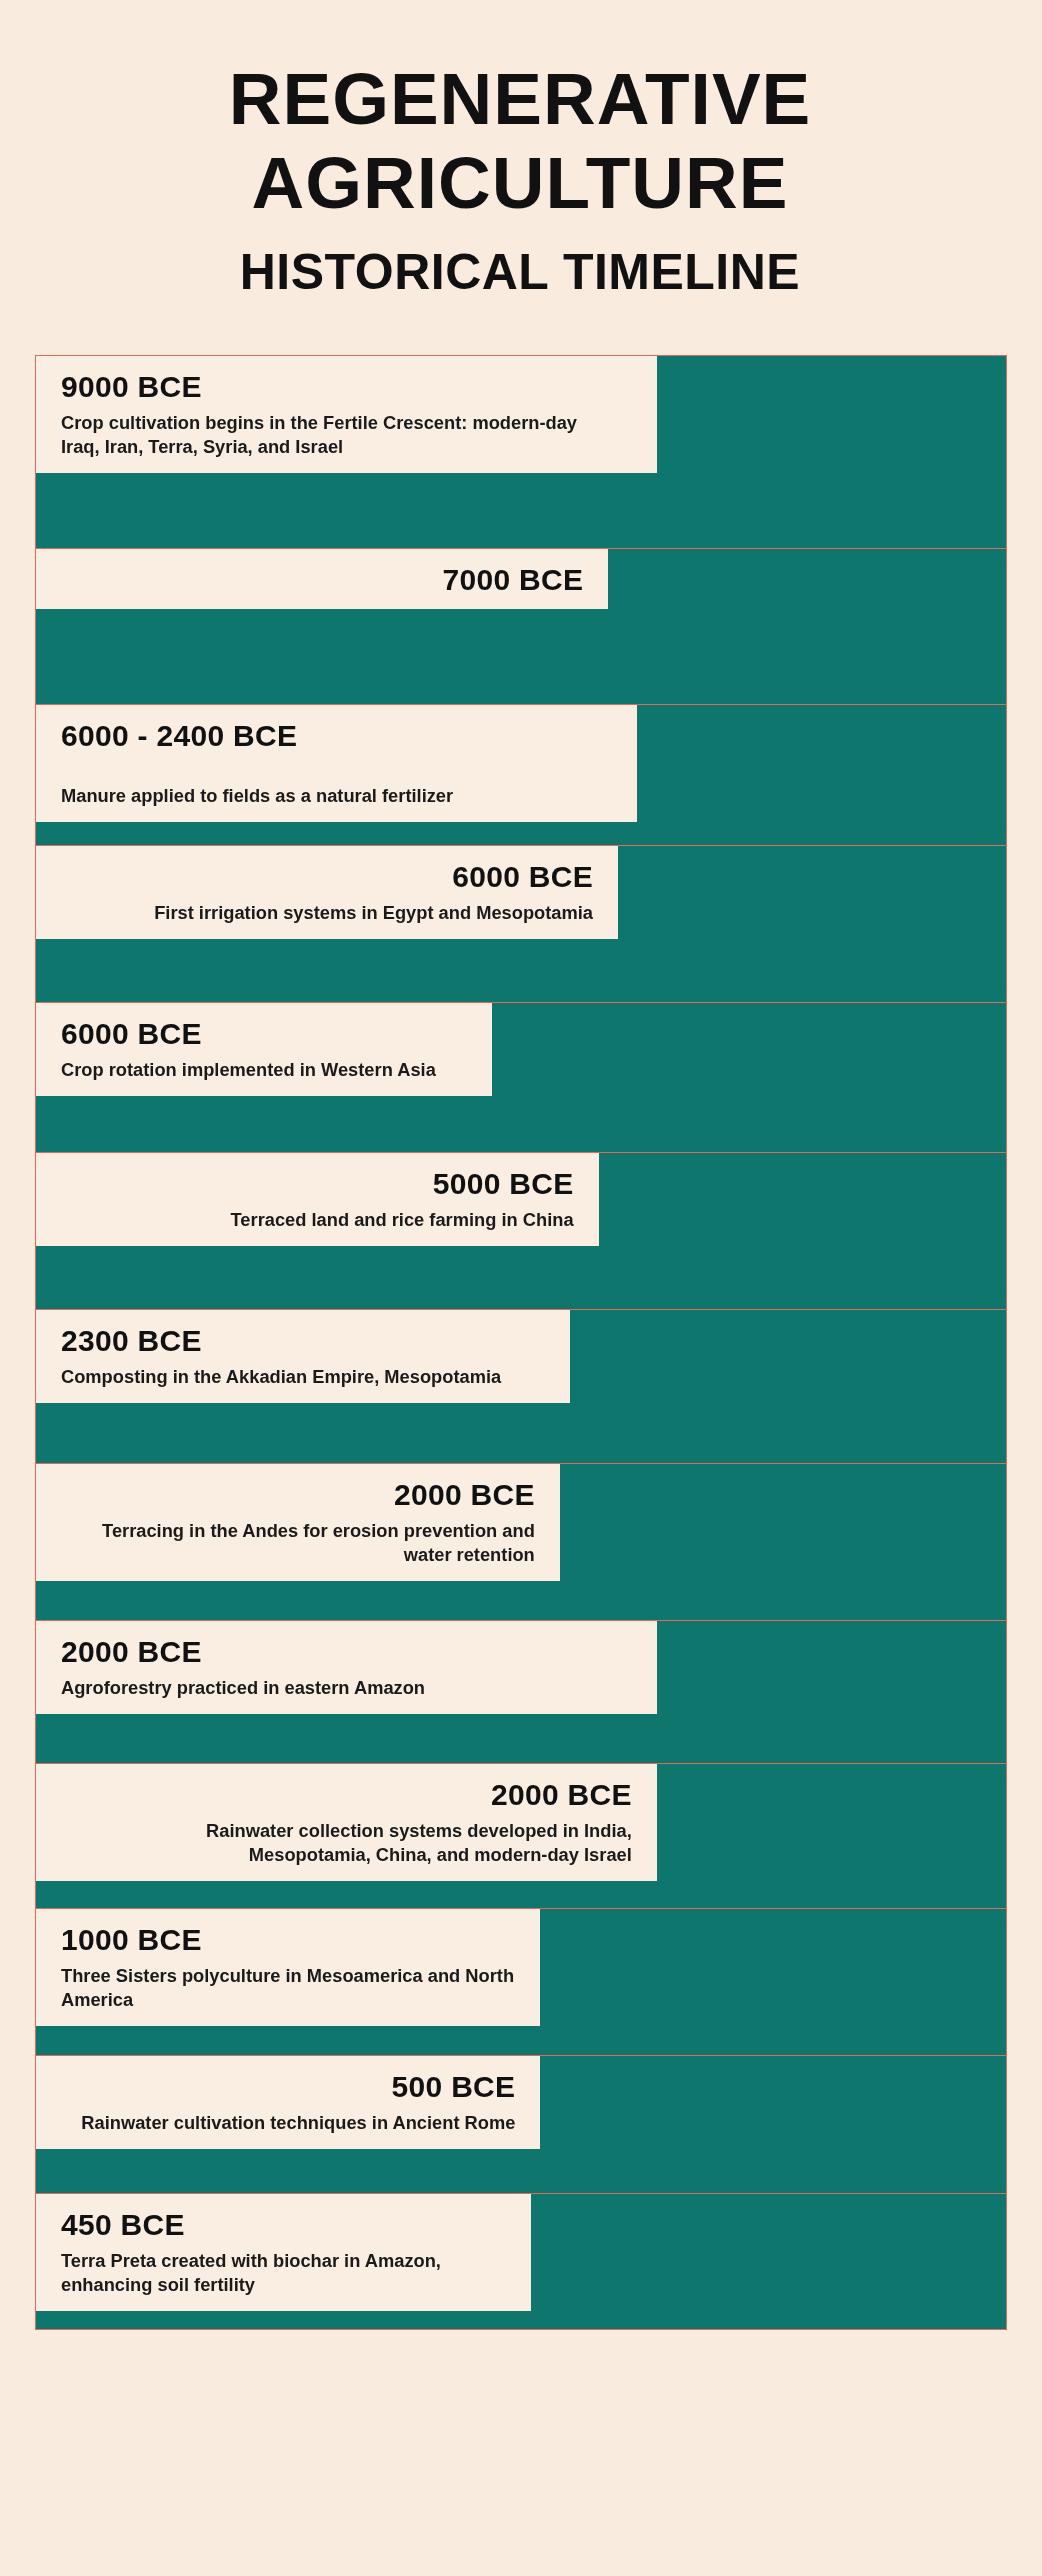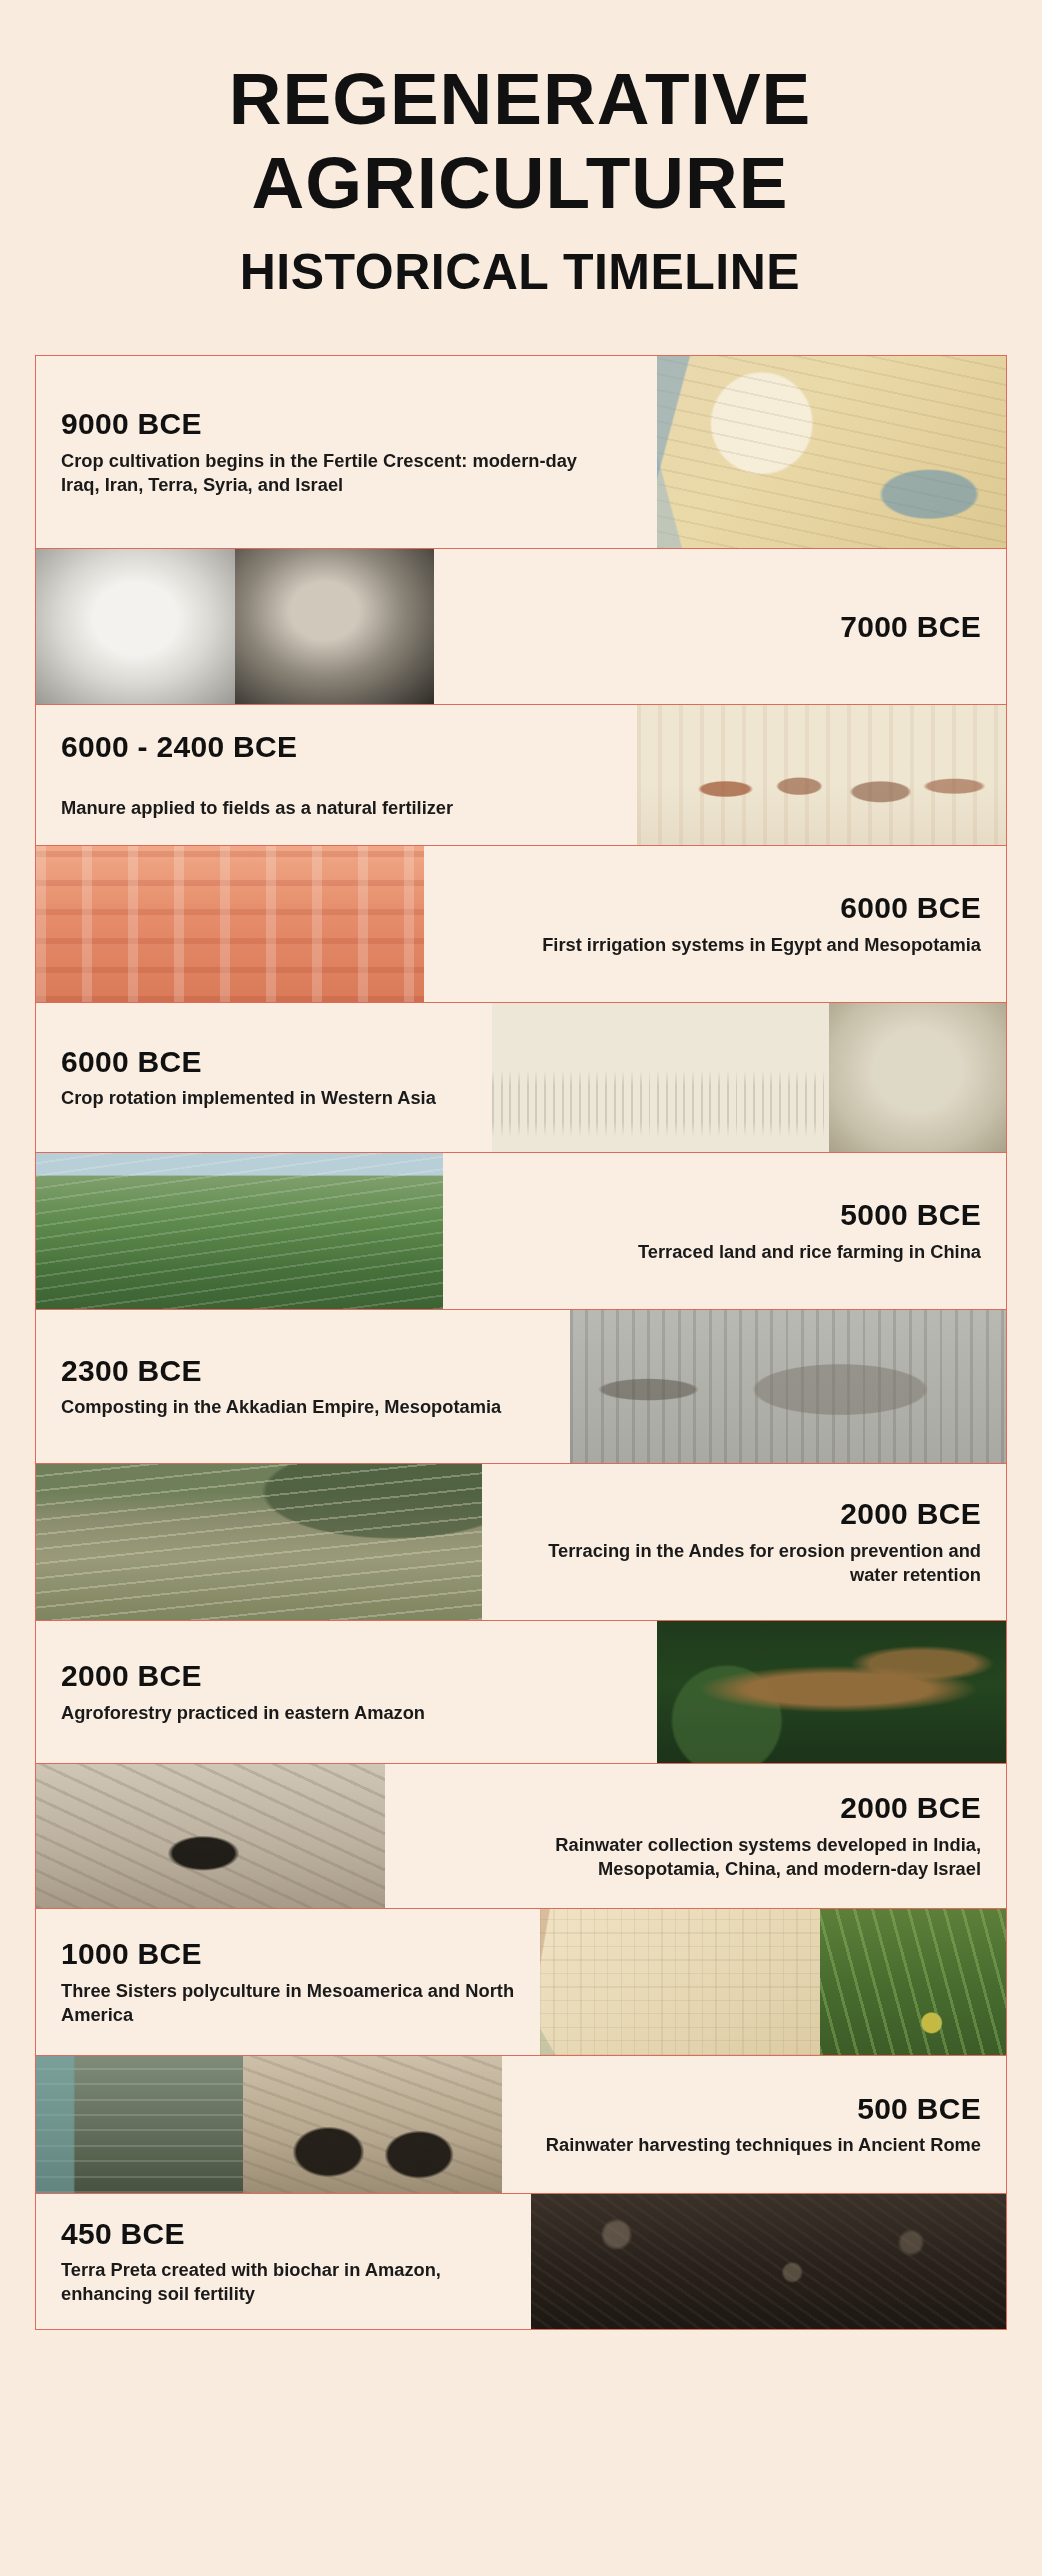--- a/index.html
+++ b/index.html
@@ -42,22 +42,23 @@
   .timeline {
     position: relative;
     margin: 54px 35px 0 35px;
     border: 1.9px solid #e06a5a;
   }
   .row {
     position: relative;
     display: flex;
     width: 100%;
     border-bottom: 1.9px solid #e06a5a;
-    background: #ffffff;
+    background: #0f766e;
     overflow: hidden;
+    flex-direction: column;
   }
   .row:last-child { border-bottom: none; }
 
   .text-cell {
     position: relative;
     background: #faeee2;
     display: flex;
     flex-direction: column;
     justify-content: center;
     padding: 13.5px 25px;
@@ -417,21 +418,21 @@
       </div>
     </div>
 
     <div class="row" style="height:138px;">
       <div class="img-cell" style="width:48%;">
         <div class="pic pic-roman-aqueduct" style="flex:1 1 0;"></div>
         <div class="pic pic-roman-cistern" style="flex:1.25 1 0;"></div>
       </div>
       <div class="text-cell right" style="width:52%;">
         <div class="era">500 BCE</div>
-        <div class="desc">Rainwater harvesting techniques in Ancient Rome</div>
+        <div class="desc">Rainwater cultivation techniques in Ancient Rome</div>
       </div>
     </div>
 
     <div class="row" style="height:135px;">
       <div class="text-cell left" style="width:51%;">
         <div class="era">450 BCE</div>
         <div class="desc">Terra Preta created with biochar in Amazon, enhancing soil fertility</div>
       </div>
       <div class="img-cell" style="width:49%;">
         <div class="pic pic-terra-preta"></div>

